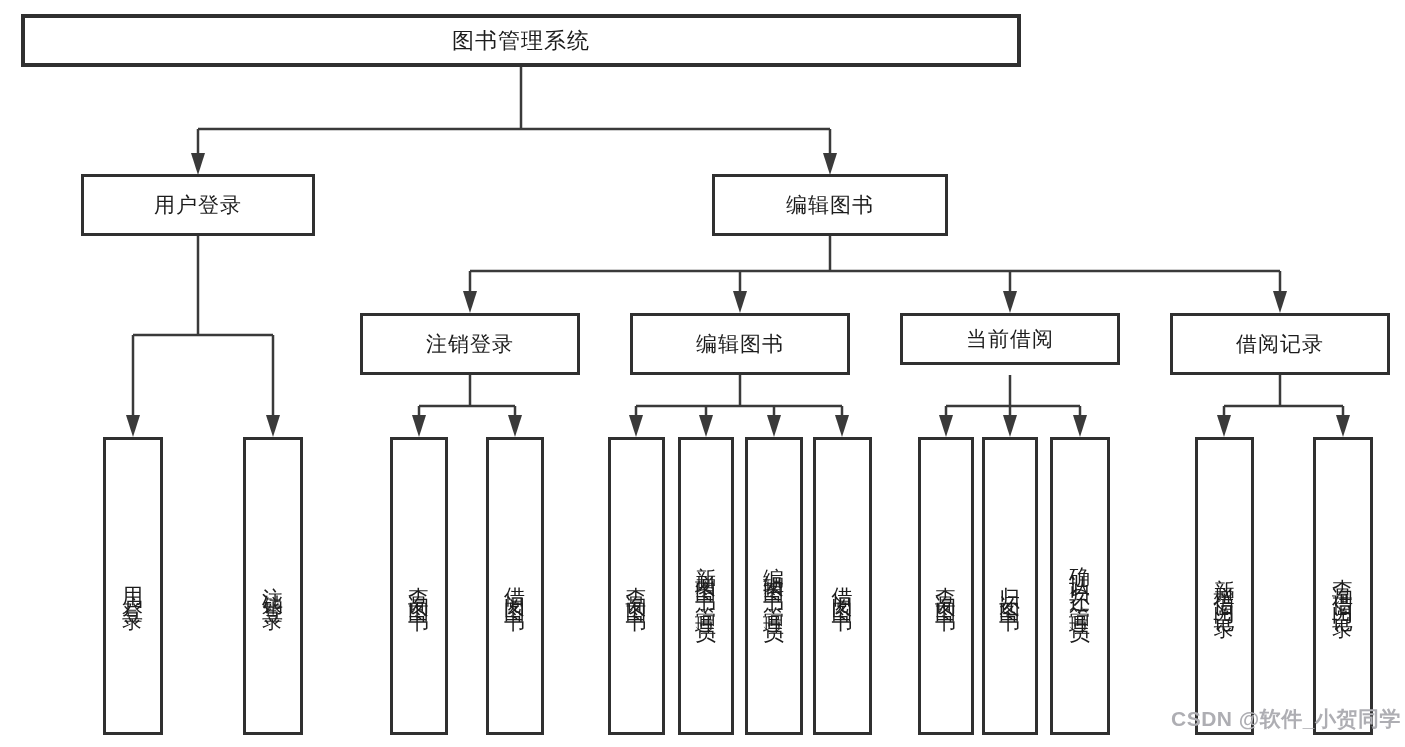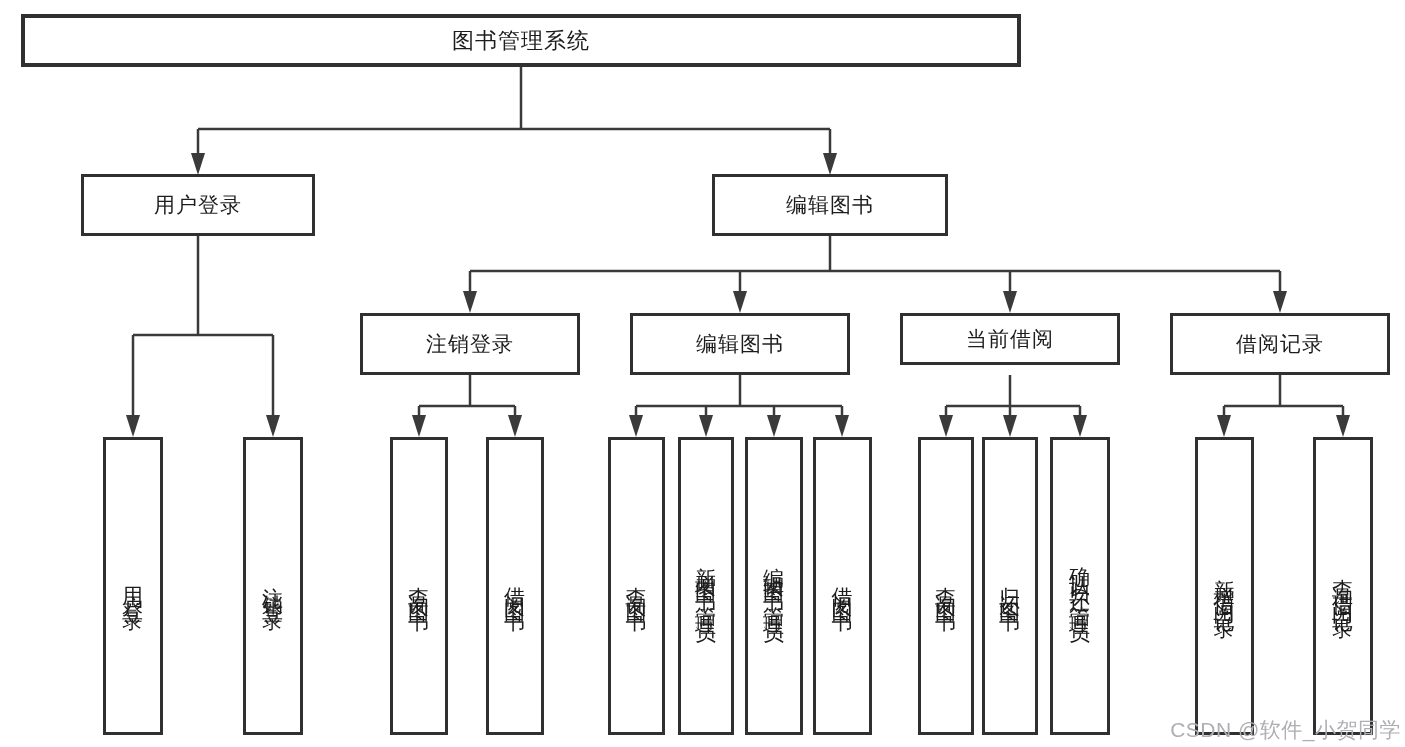--- a/index.html
+++ b/index.html
@@ -17,22 +17,22 @@
   .box.root { border-width:4px; }
   .hlabel { font-size:21px; letter-spacing:1px; white-space:nowrap; }
   .root .hlabel { font-size:22px; }
   .vlabel {
     writing-mode:vertical-rl; text-orientation:upright;
     font-size:21px; letter-spacing:8px; line-height:1;
   }
   svg.connectors { position:absolute; left:0; top:0; z-index:1; }
   .box { z-index:2; }
   .watermark {
-    position:absolute; right:4px; bottom:3px; z-index:5;
-    color:#aeaeb3; font-size:21px; letter-spacing:0.5px; white-space:nowrap;
+    position:absolute; right:4px; bottom:14px; z-index:5;
+    color:#aeaeb3; font-size:21px; letter-spacing:0.5px; white-space:nowrap;font-weight:bold;
   }
 </style>
 </head>
 <body>
 
 <div class="canvas">
 
   <svg class="connectors" width="1405" height="747" id="connsvg">
       <line x1="521" y1="67" x2="521" y2="129" stroke="#3a3a3a" stroke-width="2.5"></line>
       <line x1="198" y1="129" x2="830" y2="129" stroke="#3a3a3a" stroke-width="2.5"></line>

